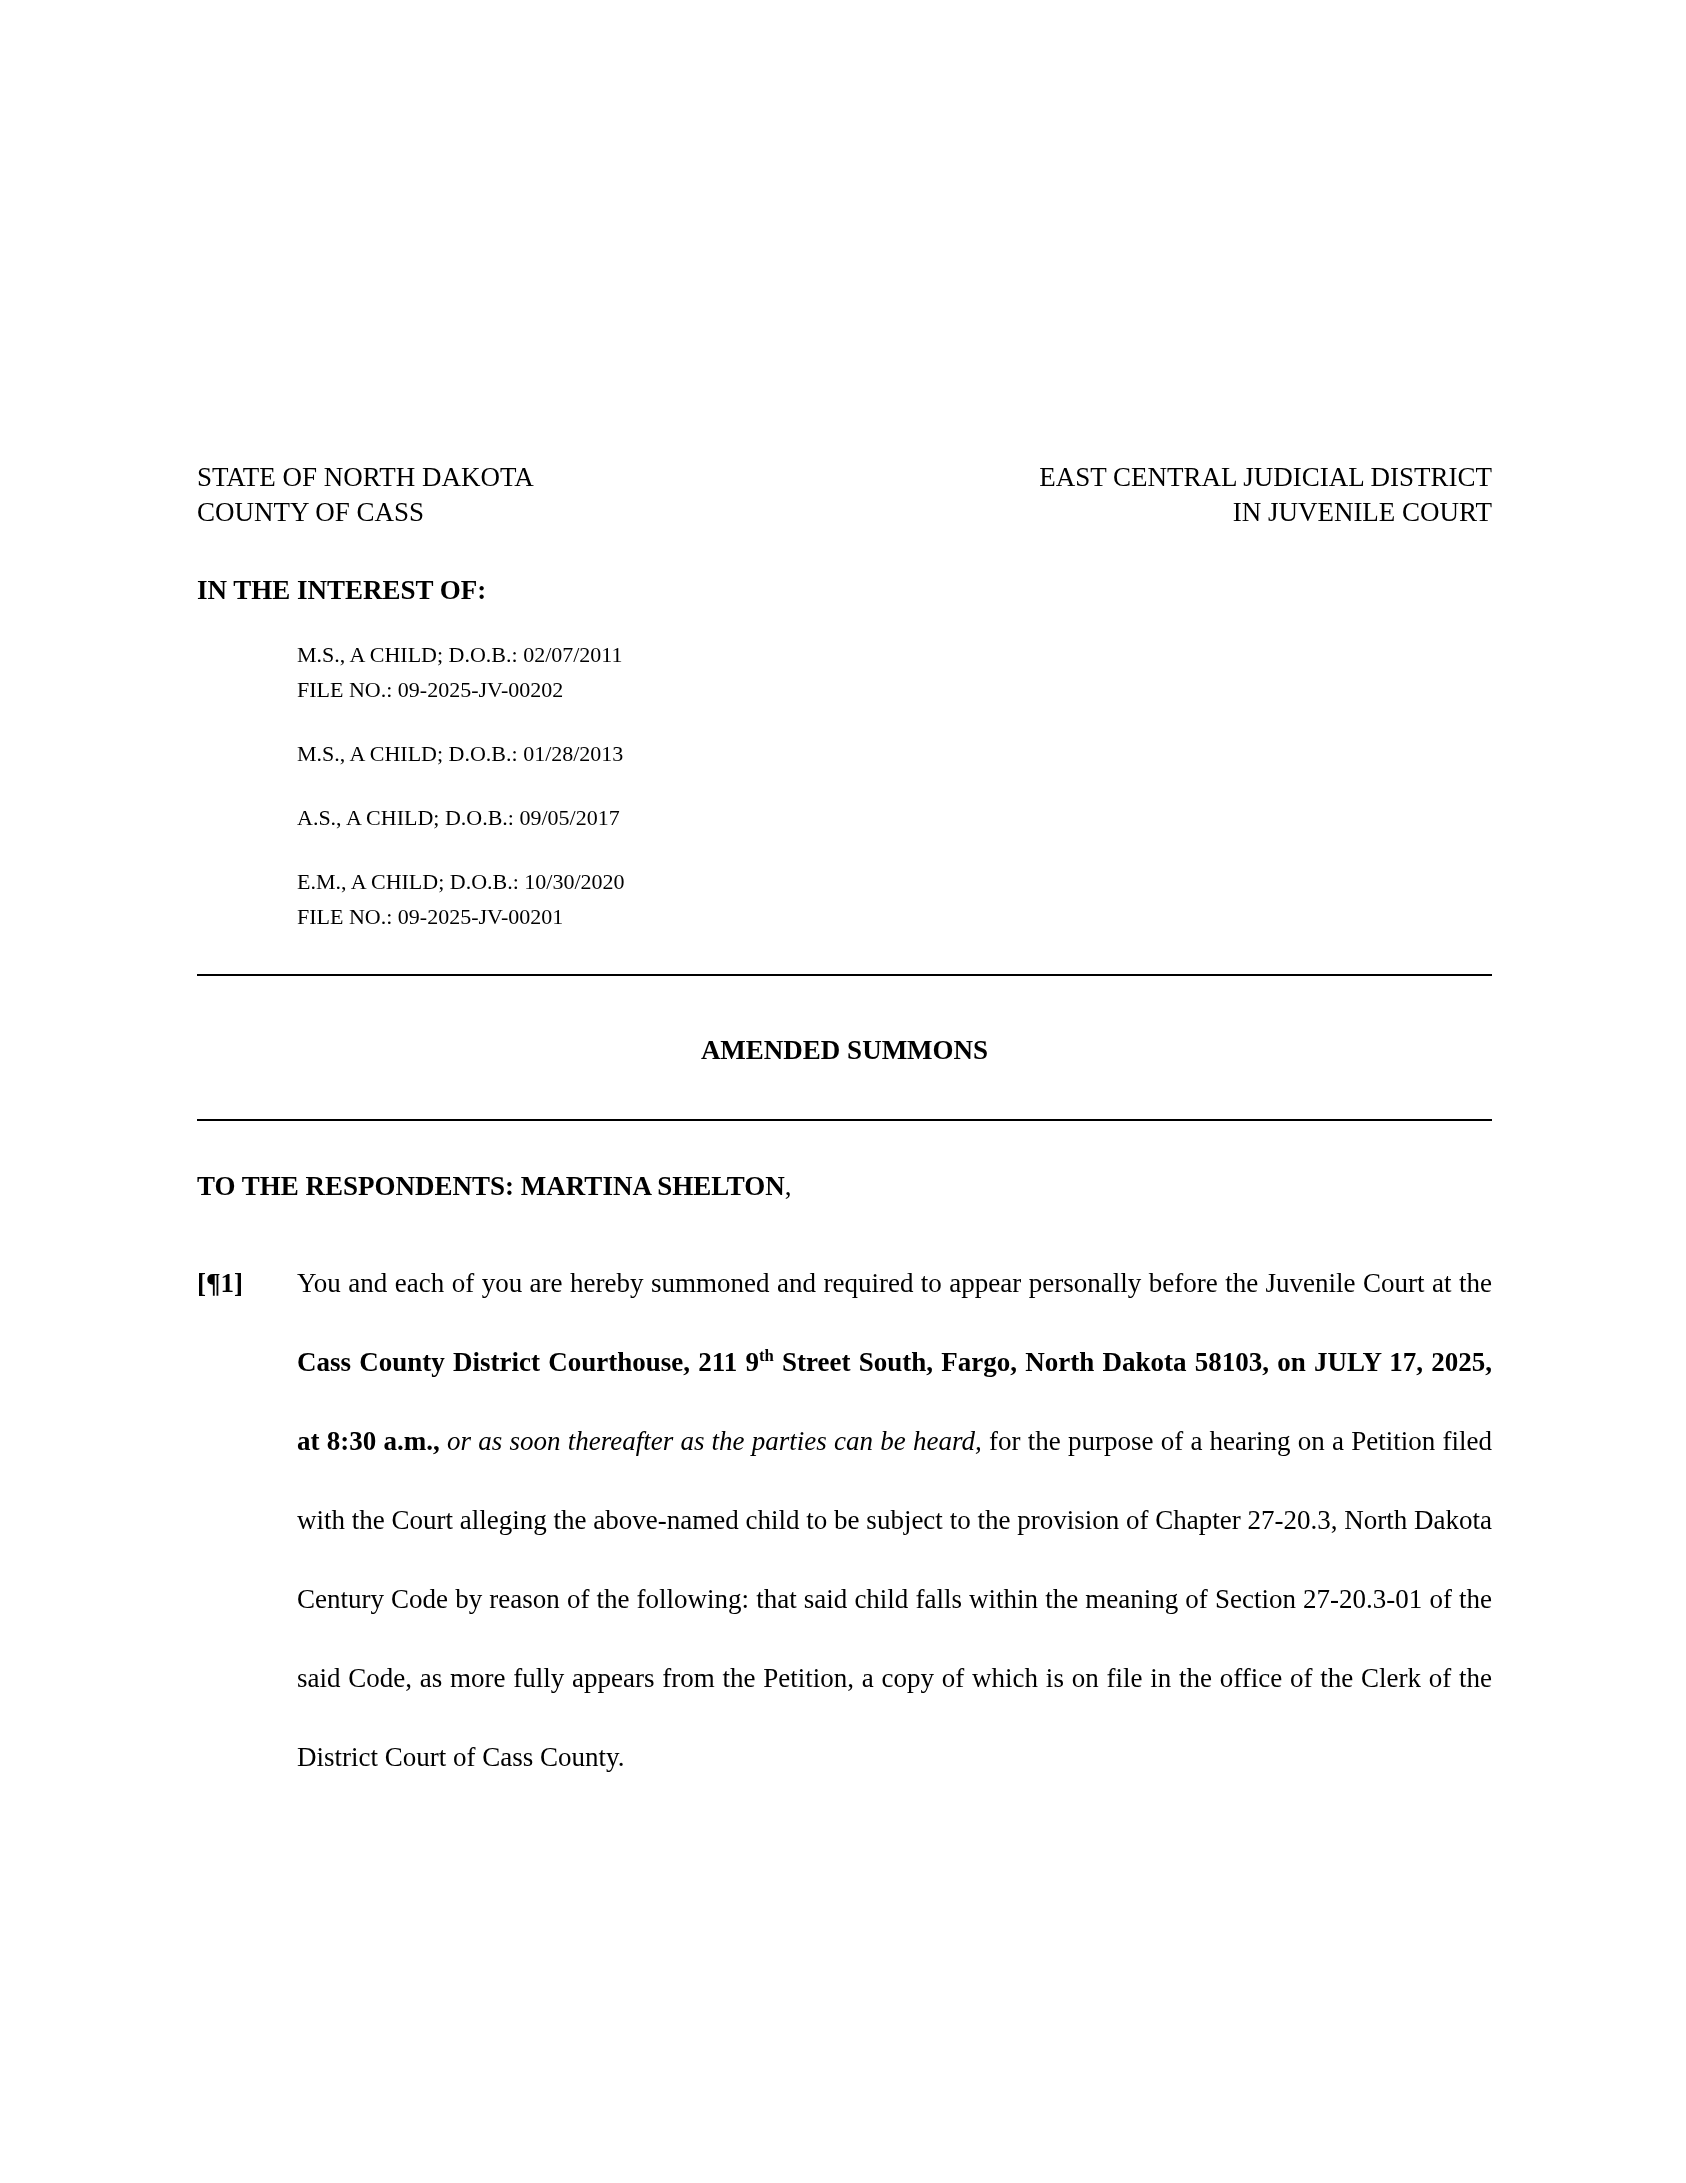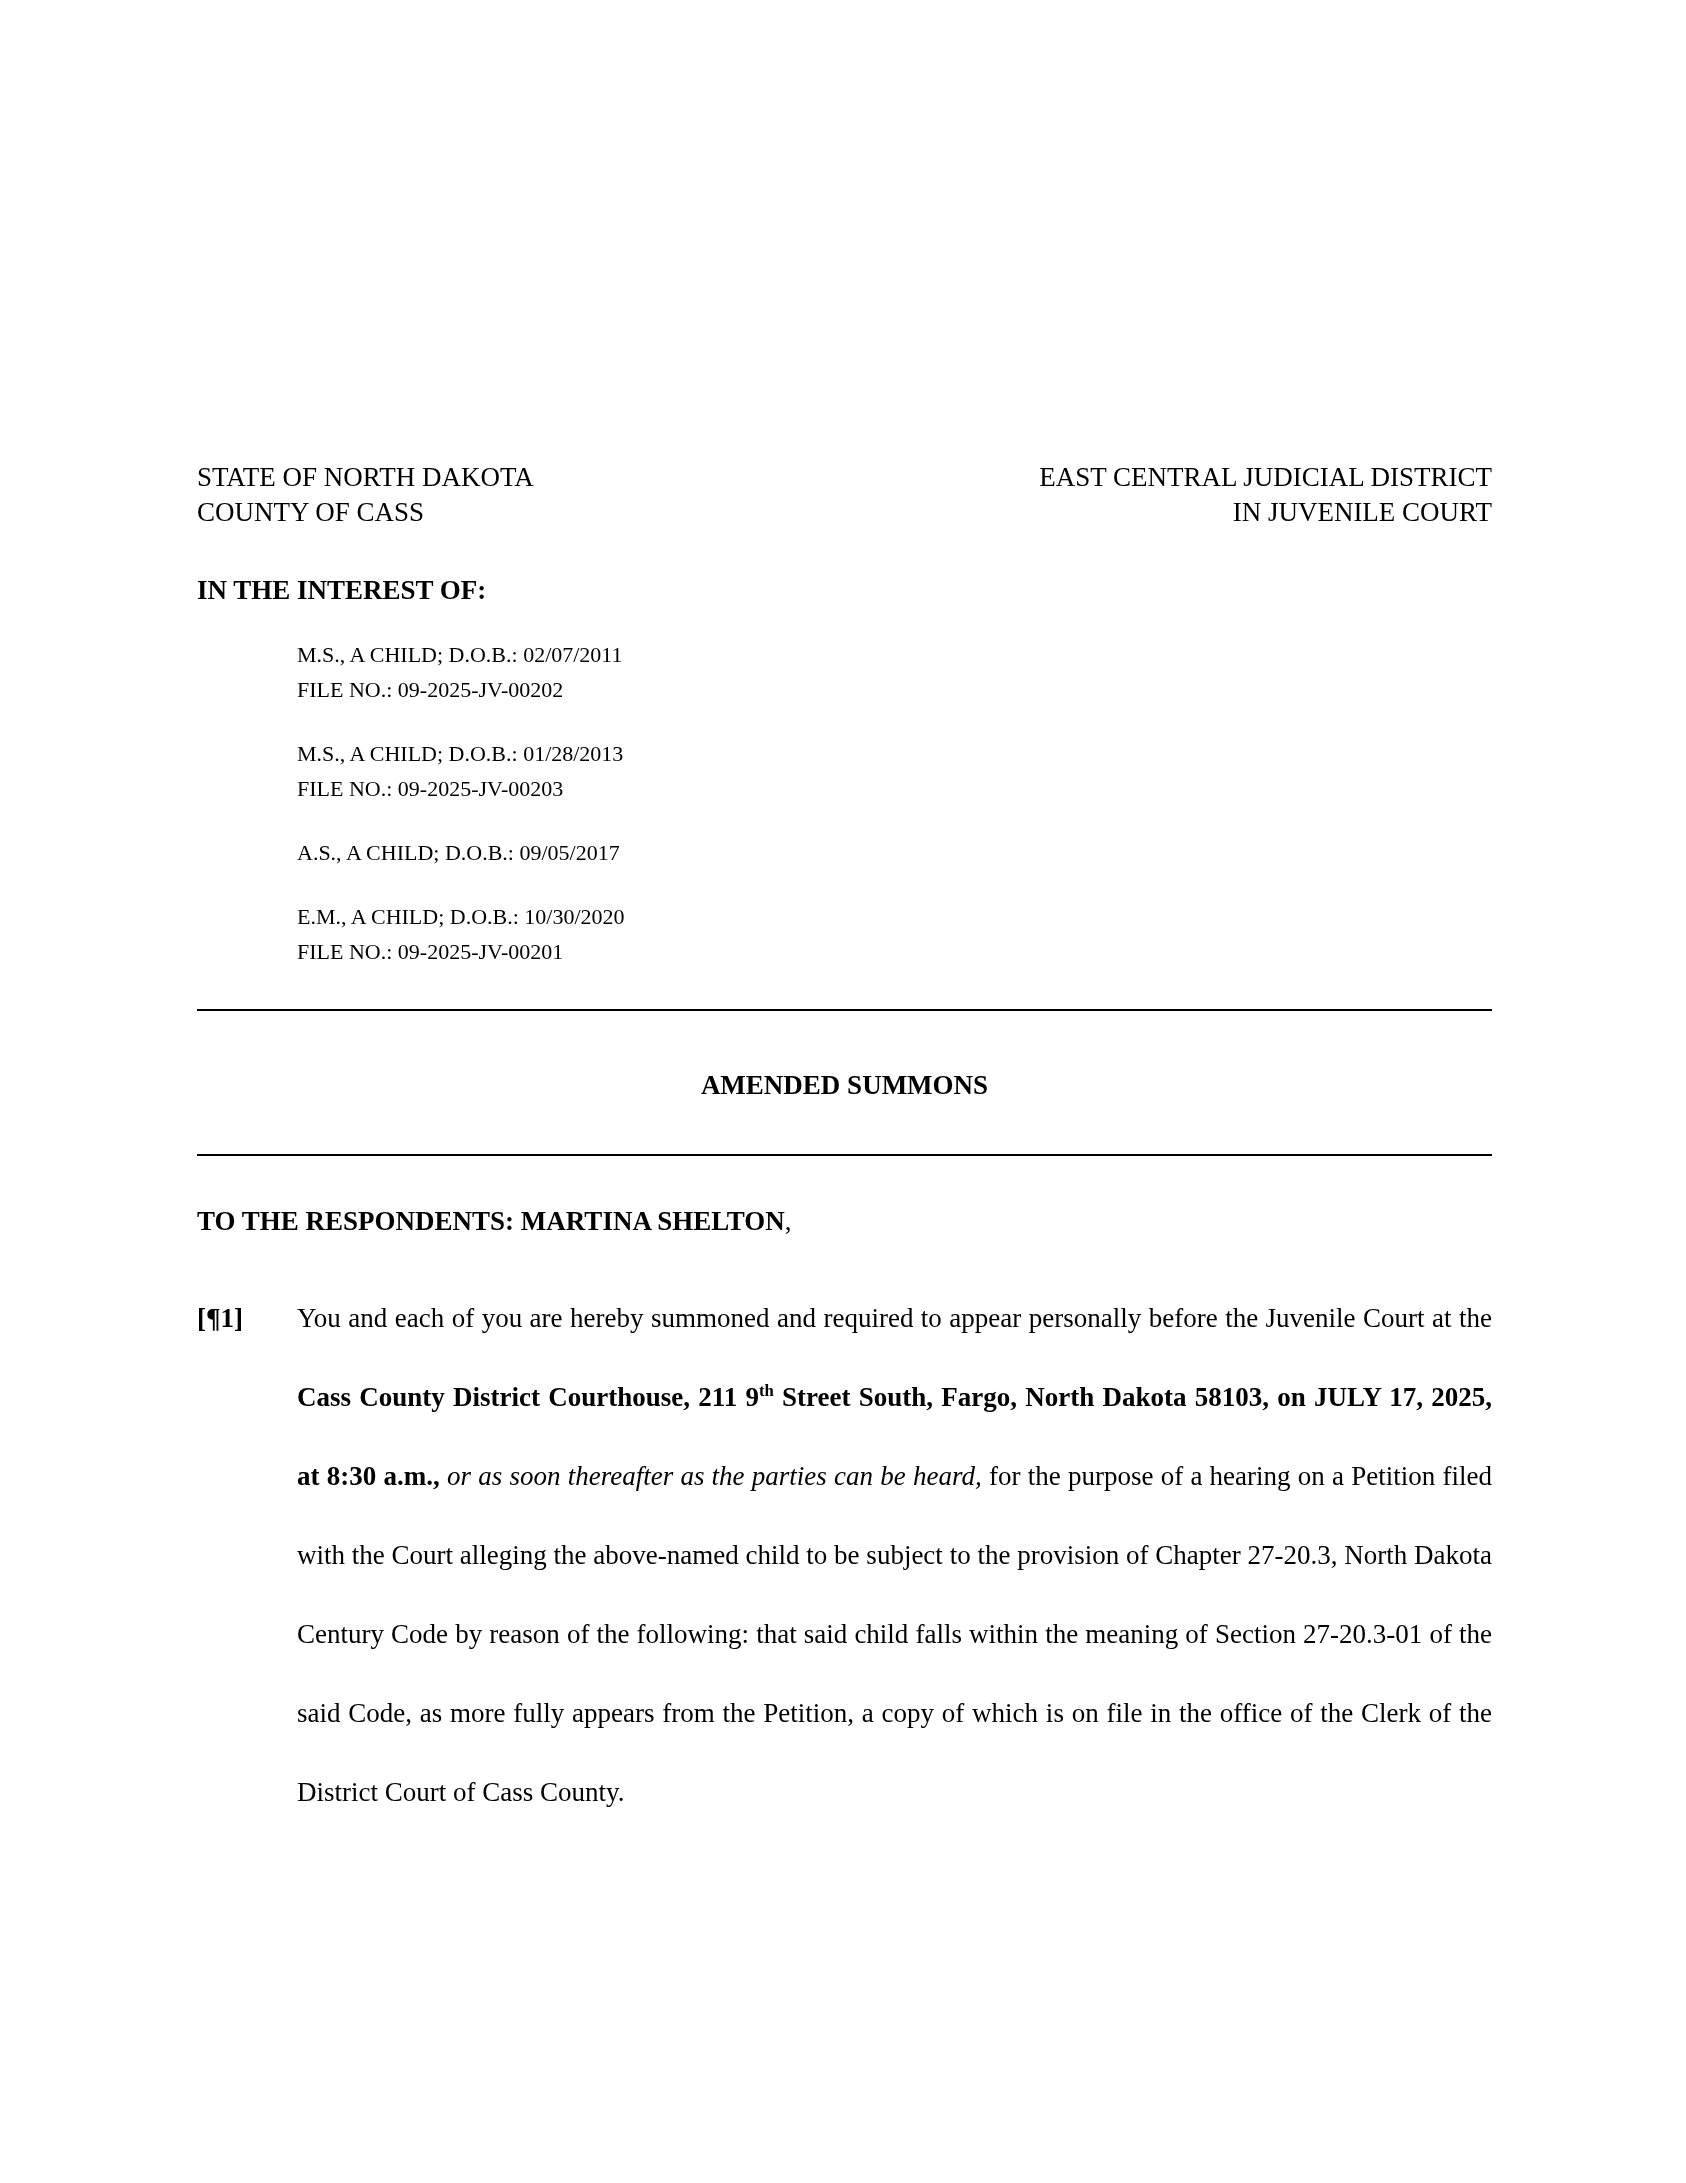--- a/index.html
+++ b/index.html
@@ -134,21 +134,20 @@
 
     <div class="interest-heading">IN THE INTEREST OF:</div>
 
     <div class="children">
       <div class="child-entry">
         <span class="child-line">M.S., A CHILD; D.O.B.: 02/07/2011</span>
         <span class="child-line">FILE NO.: 09-2025-JV-00202</span>
       </div>
       <div class="child-entry">
         <span class="child-line">M.S., A CHILD; D.O.B.: 01/28/2013</span>
-        <span class="child-line">FILE NO.: 09-2025-JV-00203</span>
       </div>
       <div class="child-entry">
         <span class="child-line">A.S., A CHILD; D.O.B.: 09/05/2017</span>
       </div>
       <div class="child-entry">
         <span class="child-line">E.M., A CHILD; D.O.B.: 10/30/2020</span>
         <span class="child-line">FILE NO.: 09-2025-JV-00201</span>
       </div>
     </div>
 

